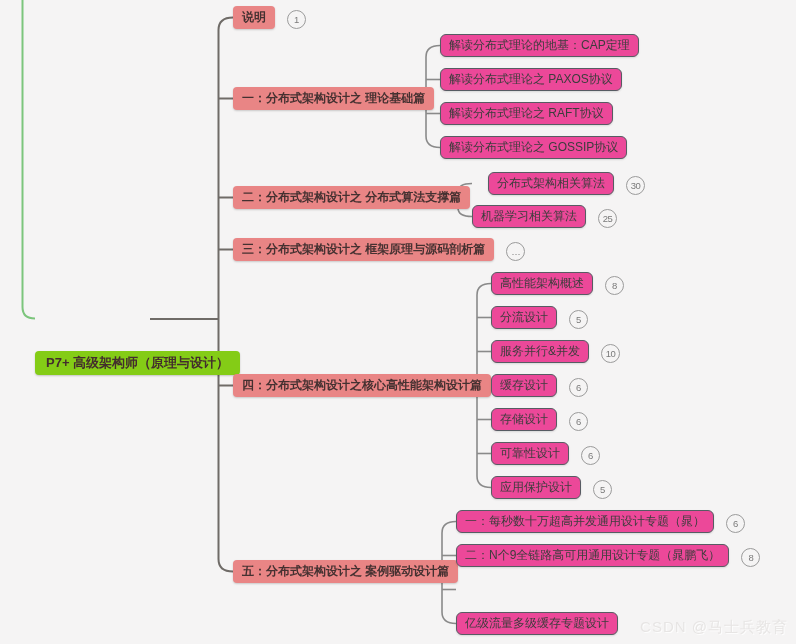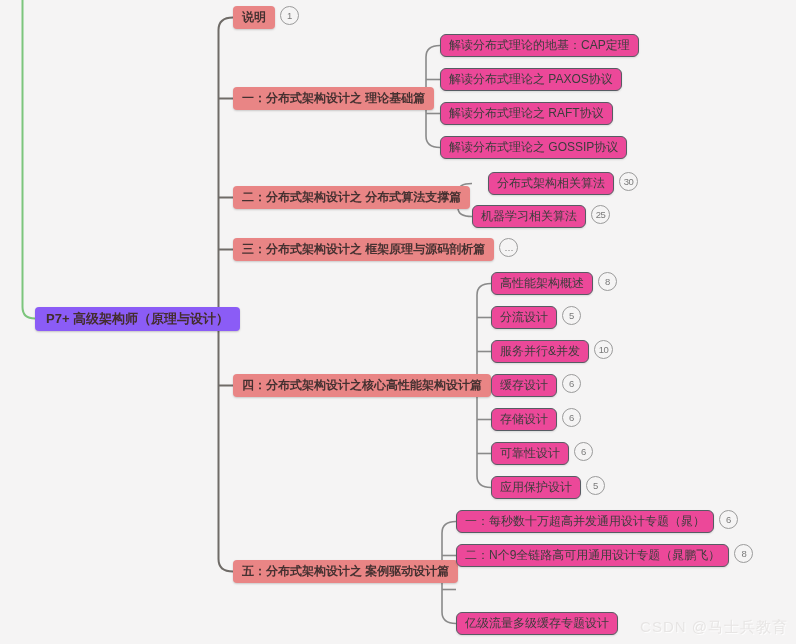--- a/index.html
+++ b/index.html
@@ -9,42 +9,43 @@
   }
   .stage{
     position:relative;
     width:796px;height:644px;
     background:#f5f4f4;
     overflow:hidden;
   }
   .stage svg{position:absolute;left:0;top:0;}
   .node-row{
     position:absolute;
-    display:flex;align-items:flex-start;gap:5px;
+    display:flex;align-items:flex-end;gap:12px;
     white-space:nowrap;
   }
   .pink-node{
     background:#e98585;
     color:#453131;
     font-size:12px;font-weight:700;
     line-height:16px;
     padding:3px 9px 4px 9px;
     border-radius:4px;
     box-shadow:0 1px 2px rgba(0,0,0,0.18);
     cursor:pointer;
   }
   .root-node{
-    background:#8b5cf6;
+    background:#84cc16;
     color:#432d2d;
     font-size:13px;font-weight:700;
     line-height:17px;
     padding:3px 11px 4px 11px;
     border-radius:4px;
     box-shadow:0 1px 2px rgba(0,0,0,0.2);
     cursor:pointer;
+    margin-top:44px;
   }
   .leaf-node{
     background:#ec4899;
     color:#3d3d3d;
     font-size:12px;font-weight:400;
     line-height:16px;
     padding:2px 8px 3px 8px;
     border:1.5px solid #575c63;
     border-radius:6px;
     box-shadow:0 1px 2px rgba(0,0,0,0.12);

